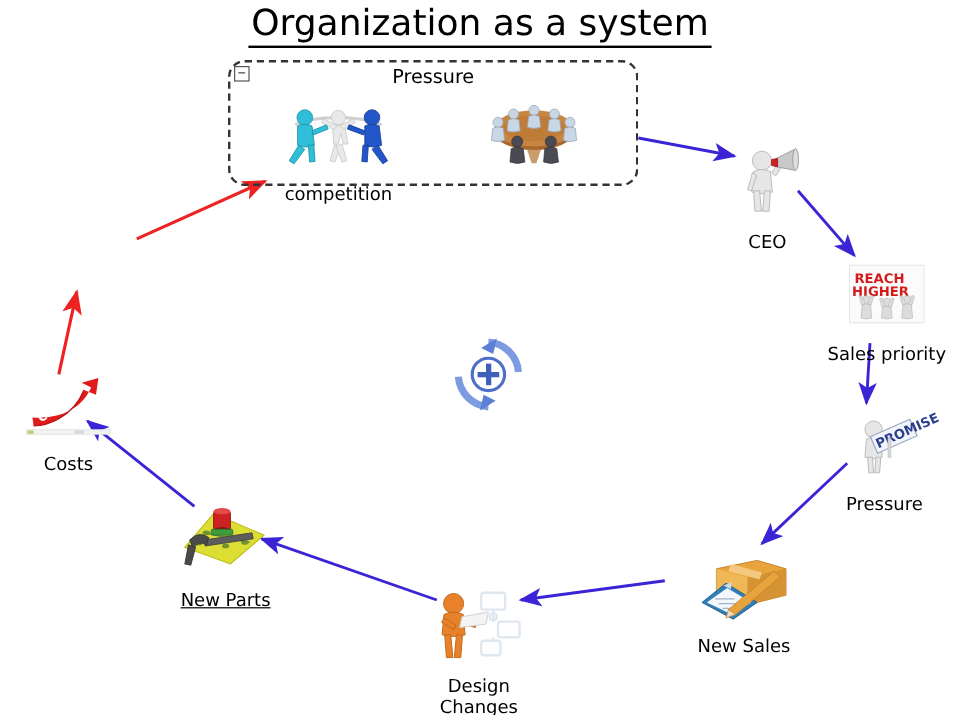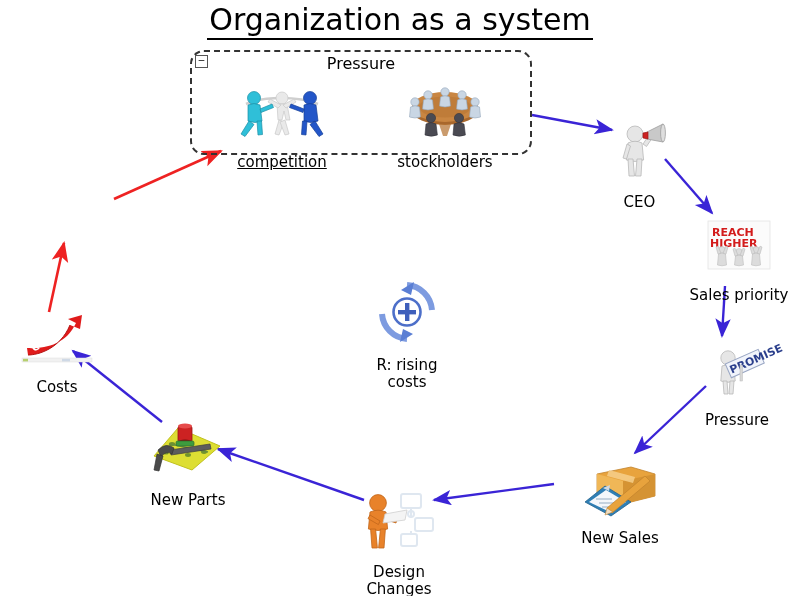--- a/index.html
+++ b/index.html
@@ -142,21 +142,21 @@
 
     <g>
       <line x1="162" y1="422" x2="73" y2="351" stroke="#3a24d6" stroke-width="2.4" marker-end="url(#ah-blue)"></line>
     </g>
   </svg>
 
   <div class="group-box"></div>
   <div class="group-collapse">−</div>
   <div class="group-title">Pressure</div>
 
-  <div class="node" style="left:222px;top:68px;width:120px;text-decoration:underline;">
+  <div class="node" style="left:222px;top:68px;width:120px;">
     <div class="ico ico-competition">
       <svg viewBox="0 0 96 62" width="96" height="62">
 
         <path d="M12,24 C30,16 64,16 84,24" stroke="#cfcfcf" stroke-width="2.5" fill="none"></path>
 
         <g fill="#e9e9e9" stroke="#c8c8c8" stroke-width="0.7">
           <circle cx="48" cy="18" r="6"></circle>
           <path d="M43,24 h10 l3,16 h-4 l-2,-9 -2,9 h-4 z"></path>
           <path d="M44,28 l-10,-6 2,-3 11,6z"></path>
           <path d="M52,28 l10,-6 -2,-3 -11,6z"></path>
@@ -218,21 +218,20 @@
               <path d="M29,42 q5,-3 10,0 l1.4,11 q-6,2.4 -12.4,0z"></path>
             </g>
           <g>
               <circle cx="62" cy="36" r="4.6"></circle>
               <path d="M57,42 q5,-3 10,0 l1.4,11 q-6,2.4 -12.4,0z"></path>
             </g>
         </g>
         <path d="M42,42 l4,12 h4 l4,-12z" fill="#b4712f" opacity="0.7"></path>
       </svg>
     </div>
-    <div class="lbl">stockholders</div>
   </div>
 
 
   <div class="node" style="left:9px;top:303px;width:96px;">
     <div class="ico ico-costs">
       <svg viewBox="0 0 70 52" width="70" height="52">
         <path d="M6,40 C16,40 38,34 48,10 L58,14 L60,0 L46,4 L54,8 C44,30 22,34 5,33 Z" fill="#e01b1b"></path>
         <path d="M6,40 C16,40 38,34 48,10" stroke="#b51212" stroke-width="1" fill="none"></path>
         <text x="12" y="37" font-family="DejaVu Sans, sans-serif" font-size="10" font-weight="bold" fill="#ffffff" transform="rotate(-31 12 37)">COSTS</text>
         <rect x="0" y="43" width="70" height="4" fill="#f1f1f1" stroke="#dddddd" stroke-width="0.5"></rect>
@@ -248,22 +247,20 @@
       <svg viewBox="0 0 66 66" width="66" height="66">
         <path d="M33,6 A27,27 0 0 1 58,31" stroke="#7d9be0" stroke-width="6" fill="none" stroke-linecap="butt"></path>
         <path d="M33,60 A27,27 0 0 1 8,35" stroke="#7d9be0" stroke-width="6" fill="none" stroke-linecap="butt"></path>
         <path d="M27,11 L40,3 L37,16 Z" fill="#5b7fd4"></path>
         <path d="M39,55 L26,63 L29,50 Z" fill="#5b7fd4"></path>
         <circle cx="33" cy="33" r="13.5" fill="none" stroke="#4d6fc9" stroke-width="2.6"></circle>
         <rect x="31" y="24" width="4.4" height="18" fill="#3f5fbb"></rect>
         <rect x="24" y="31" width="18" height="4.4" fill="#3f5fbb"></rect>
       </svg>
     </div>
-    <div class="lbl">R: rising
-costs</div>
   </div>
 
   <div class="node" style="left:592px;top:108px;width:95px;">
     <div class="ico ico-ceo">
       <svg viewBox="0 0 54 62" width="54" height="62">
         <g fill="#e6e6e6" stroke="#b9b9b9" stroke-width="0.8">
           <circle cx="22" cy="14" r="8"></circle>
           <path d="M15,23 q7,-3.5 14,0 l1.6,17 q-8.3,3 -17.2,0z"></path>
           <path d="M16,56 l-1,-17 h5 l1.5,17z"></path>
           <path d="M28,56 l1,-17 h-5 l-1.5,17z"></path>
@@ -374,21 +371,21 @@
           <path d="M28,25 l12,4 -1,4 -12,-4z"></path>
           <path d="M13,25 l10,6 -1.6,3.6 -10.4,-6z"></path>
         </g>
         <path d="M28,24 L50,20 L48,30 L26,33 Z" fill="#f4f4f4" stroke="#cfcfcf" stroke-width="0.8"></path>
       </svg>
     </div>
     <div class="lbl">Design
 Changes</div>
   </div>
 
-  <div class="node" style="left:131px;top:410px;width:114px;">
+  <div class="node" style="left:131px;top:410px;width:114px;text-decoration:underline;">
     <div class="ico ico-parts">
       <svg viewBox="0 0 80 58" width="80" height="58">
         <path d="M30,6 L72,24 L44,48 L6,34 Z" fill="#e2e23a" stroke="#b9b914" stroke-width="0.9"></path>
         <path d="M30,6 L72,24 L44,48 L6,34 Z" fill="#cfd420" opacity="0.25"></path>
         <g fill="#4f7b2a" opacity="0.75">
           <ellipse cx="24" cy="22" rx="3.2" ry="2"></ellipse>
           <ellipse cx="40" cy="33" rx="3" ry="1.9"></ellipse>
           <ellipse cx="56" cy="30" rx="3" ry="1.9"></ellipse>
           <ellipse cx="18" cy="31" rx="2.6" ry="1.6"></ellipse>
         </g>

